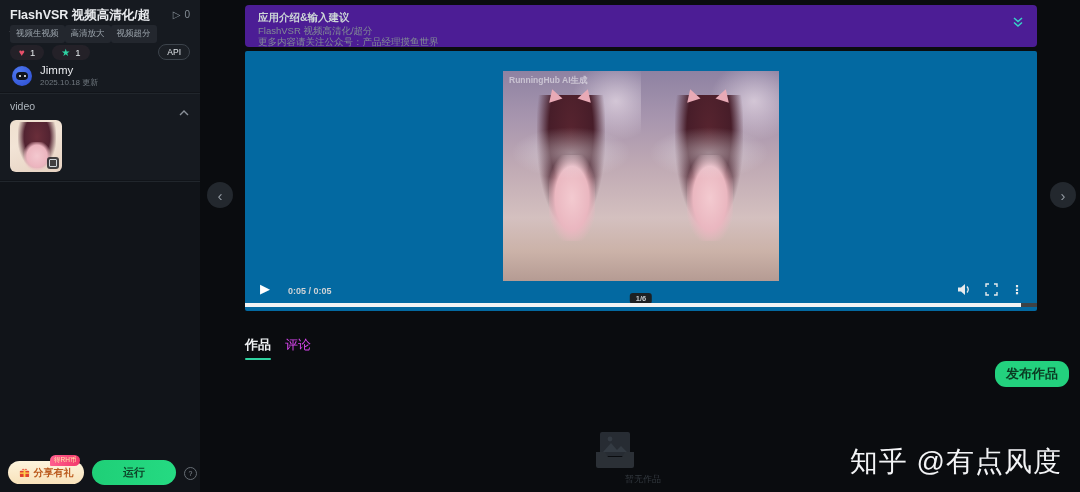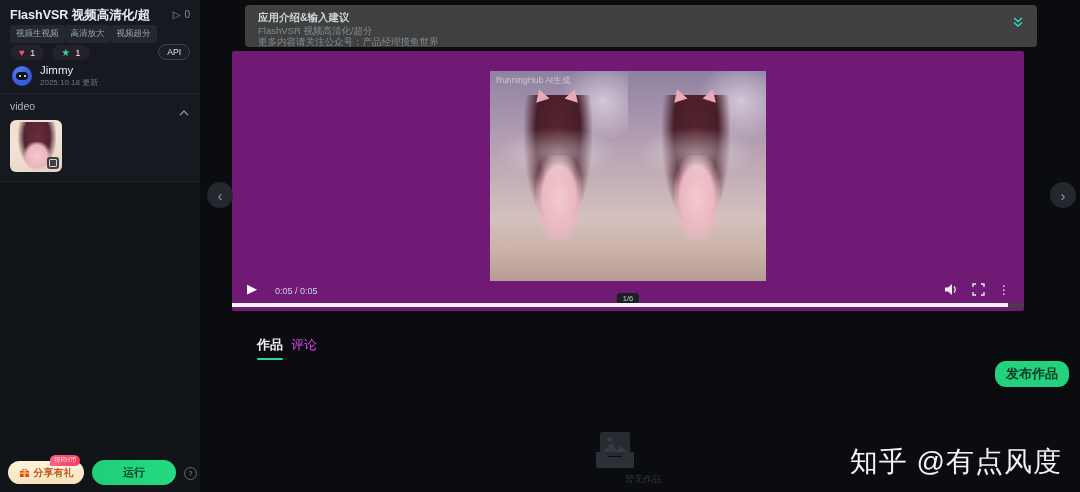--- a/index.html
+++ b/index.html
@@ -47,27 +47,27 @@
   .share-btn .lbl{font-size:10px;font-weight:bold;color:#bb5a1d;}
   .share-badge{position:absolute;left:50px;top:455px;padding:1px 4px;border-radius:6px 6px 6px 1px;
     background:linear-gradient(90deg,#ff5f8f,#f23a6c);font-size:6.5px;color:#ffe9a8;z-index:3;}
   .run-btn{position:absolute;left:92px;top:460px;width:84px;height:25px;border-radius:13px;
     background:linear-gradient(90deg,#1fcf77,#25da82);display:flex;align-items:center;justify-content:center;
     font-size:11px;font-weight:bold;color:#0d4228;}
   .info-circle{position:absolute;left:184px;top:467px;width:11px;height:11px;border:1px solid #666d74;border-radius:50%;
     color:#8a9199;font-size:7px;display:flex;align-items:center;justify-content:center;}
 
   
-  .info-box{position:absolute;left:245px;top:5px;width:792px;height:42px;background:#404040;border-radius:4px;}
+  .info-box{position:absolute;left:245px;top:5px;width:792px;height:42px;background:#4c1d95;border-radius:4px;}
   .ib-title{position:absolute;left:13px;top:6px;font-size:10.5px;font-weight:bold;color:#ccd6d6;}
   .ib-l1{position:absolute;left:13px;top:20px;font-size:9.5px;color:#828d94;}
   .ib-l2{position:absolute;left:13px;top:31px;font-size:9.5px;color:#828d94;}
   .ib-chev{position:absolute;right:13px;top:9px;}
 
-  .player{position:absolute;left:232px;top:51px;width:792px;height:260px;background:#701a75;border-radius:2px;}
+  .player{position:absolute;left:245px;top:51px;width:792px;height:260px;background:#0369a1;border-radius:2px;font-weight:bold;}
   .video{position:absolute;left:258px;top:20px;width:276px;height:210px;display:flex;}
   .vpanel{position:relative;width:138px;height:210px;overflow:hidden;
     background:linear-gradient(180deg,#8e82a2 0%,#a795ae 22%,#c0aab4 46%,#d4c0bf 70%,#cbb2a8 86%,#b59b93 100%);}
   .vpanel .glow{position:absolute;right:-20px;top:-10px;width:90px;height:80px;
     background:radial-gradient(ellipse,rgba(255,244,250,.55),rgba(255,244,250,0) 70%);}
   .vpanel .hair{position:absolute;left:34px;top:24px;width:68px;height:132px;
     background:radial-gradient(ellipse at 50% 28%,#57242f 0%,#471d29 46%,rgba(71,29,41,0) 73%);}
   .vpanel .ear{position:absolute;top:18px;width:0;height:0;border-left:7px solid transparent;border-right:7px solid transparent;
     border-bottom:12px solid #e8aab6;}
   .vpanel .ear.l{left:44px;transform:rotate(-18deg);}
@@ -79,21 +79,21 @@
   .vwm{position:absolute;left:6px;top:4px;font-size:8.5px;color:rgba(255,255,255,.5);z-index:4;}
 
   .ctl-play{position:absolute;left:15px;top:231px;font-size:13px;color:#fff;line-height:13px;}
   .ctl-time{position:absolute;left:43px;top:235px;font-size:9px;color:#cfd3d6;}
   .ctl-right{position:absolute;right:14px;top:232px;display:flex;gap:13px;align-items:center;}
   .pg-badge{position:absolute;left:50%;transform:translateX(-50%);top:242px;background:#1d2023;border-radius:3px;
     padding:1px 6px;font-size:7.5px;color:#c6cacd;}
   .progress{position:absolute;left:0;top:252px;width:792px;height:4px;background:#3f4346;}
   .progress .fill{height:4px;background:#f2f3f4;}
 
-  .tabs{position:absolute;left:257px;top:336px;display:flex;gap:8px;}
+  .tabs{position:absolute;left:245px;top:336px;display:flex;gap:14px;}
   .tab{font-size:13px;color:#d946ef;padding-bottom:6px;position:relative;}
   .tab.active{color:#eef0f2;font-weight:bold;}
   .tab.active::after{content:"";position:absolute;left:0;bottom:0;width:100%;height:2px;background:#2fd3a0;border-radius:1px;}
   .publish-btn{position:absolute;left:995px;top:361px;padding:4px 11px;border-radius:11px;background:#23d17e;
     font-size:13px;font-weight:bold;color:#0a3a22;}
 
   .empty{position:absolute;left:569px;top:430px;width:92px;text-align:right;}
   .empty .cap{margin-top:3px;font-size:9px;color:#33393f;}
 
   .zhihu{position:absolute;right:18px;top:443px;font-size:28px;color:#f3f4f6;letter-spacing:1px;}

